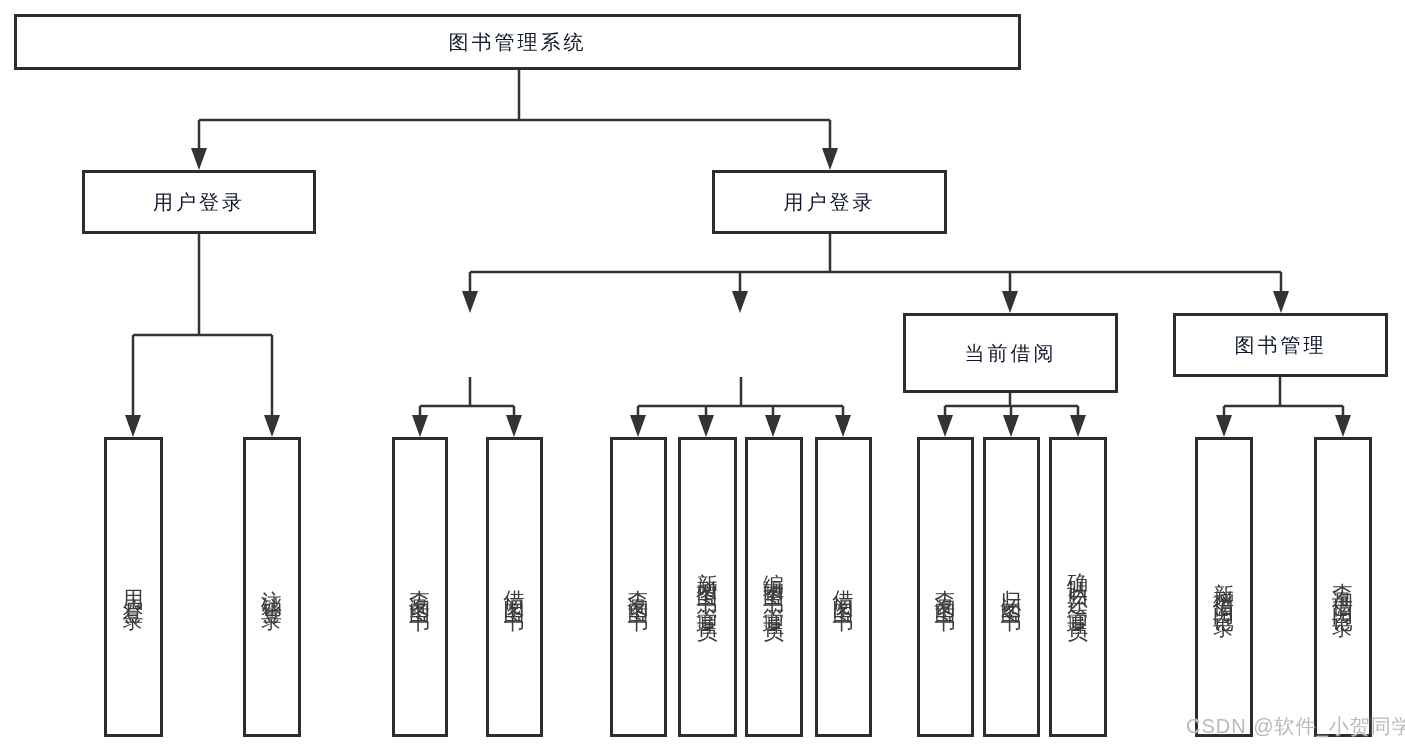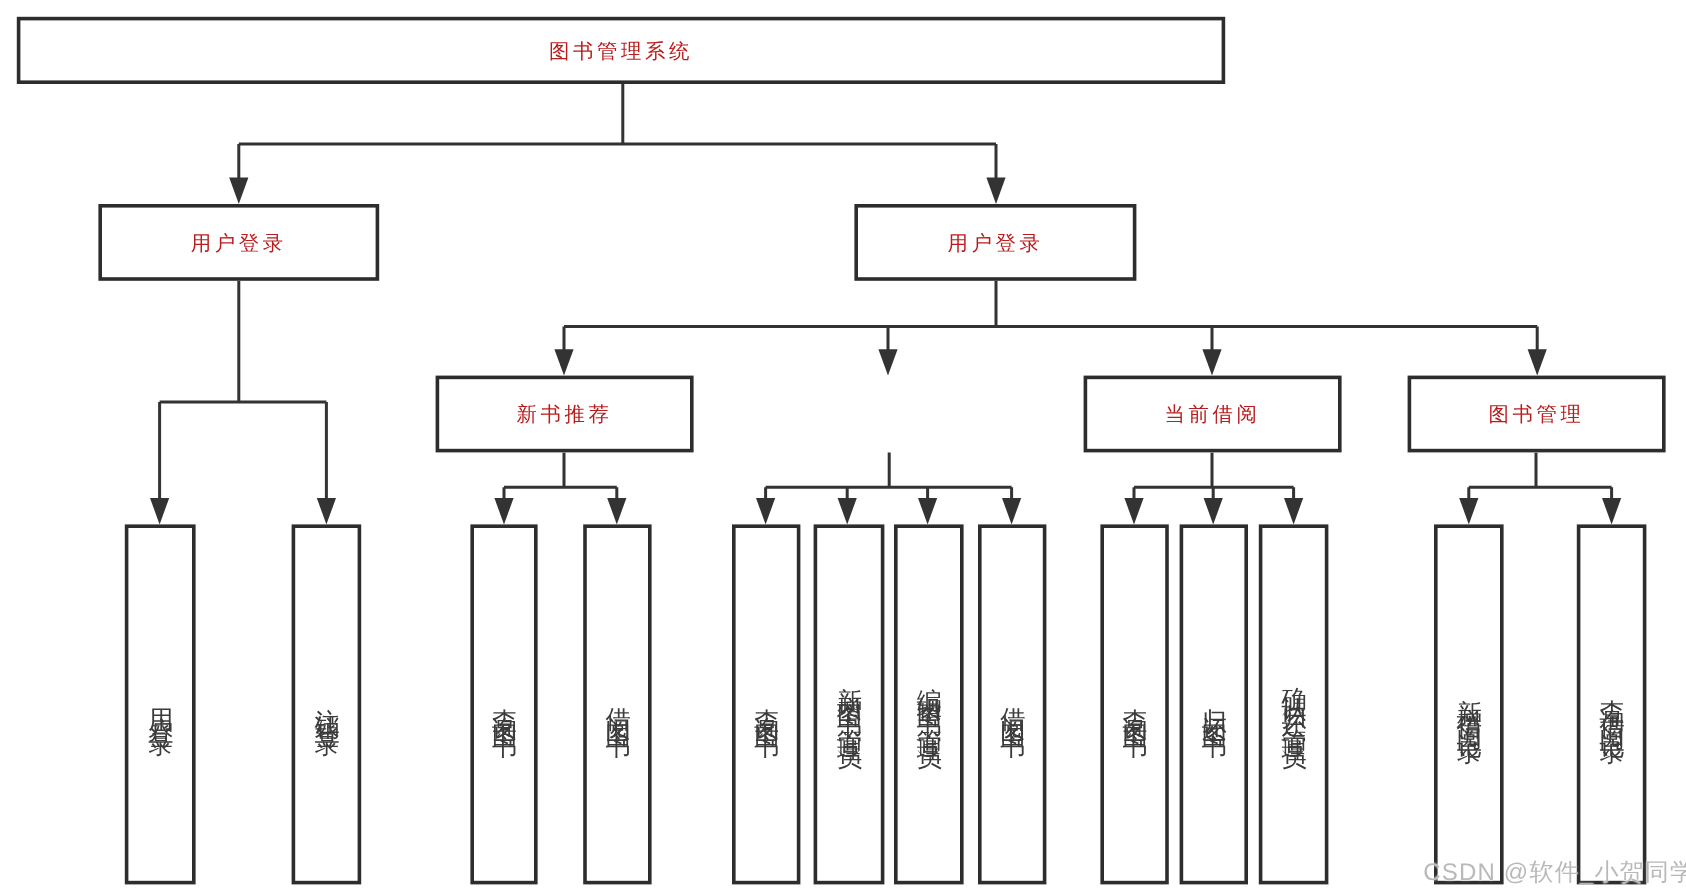--- a/index.html
+++ b/index.html
@@ -16,24 +16,24 @@
     box-sizing:border-box;
     background:#ffffff;
     border:3px solid #2d2d2d;
     display:flex;
     align-items:center;
     justify-content:center;
     z-index:2;
     color:#3b3b3b;
   }
   .node .h{
-    font-size:17px;
+    font-size:20px;
     letter-spacing:3px;
     white-space:nowrap;
-    color:#b91c1c;
+    color:#0f172a;
   }
   .node .v{
     writing-mode:vertical-rl;
     font-size:21px;
     letter-spacing:7px;
     line-height:1;
     white-space:nowrap;
     color:#3b3b3b;
   }
   .watermark{
@@ -102,24 +102,21 @@
     <span class="h">图书管理系统</span>
   </div>
 
   <div class="node" style="left:82px;top:170px;width:234px;height:64px">
     <span class="h">用户登录</span>
   </div>
   <div class="node" style="left:712px;top:170px;width:235px;height:64px">
     <span class="h">用户登录</span>
   </div>
 
-  <div class="node" style="left:363px;top:313px;width:215px;height:64px">
-    <span class="h">新书推荐</span>
-  </div>
-  <div class="node" style="left:903px;top:313px;width:215px;height:64px">
+  <div class="node" style="left:903px;top:313px;width:215px;height:80px">
     <span class="h">当前借阅</span>
   </div>
   <div class="node" style="left:1173px;top:313px;width:215px;height:64px">
     <span class="h">图书管理</span>
   </div>
 
   <div class="node" style="left:104px;top:437px;width:59px;height:300px">
     <span class="v">用户登录</span>
   </div>
   <div class="node" style="left:243px;top:437px;width:58px;height:300px">

